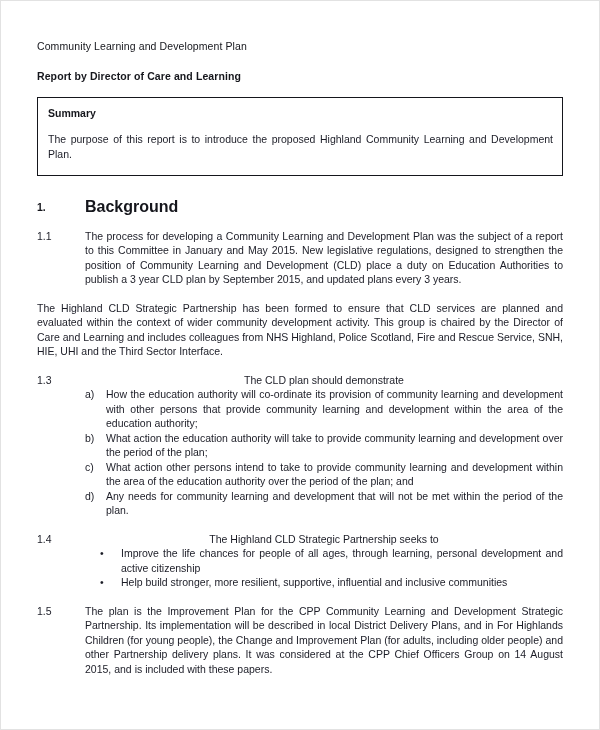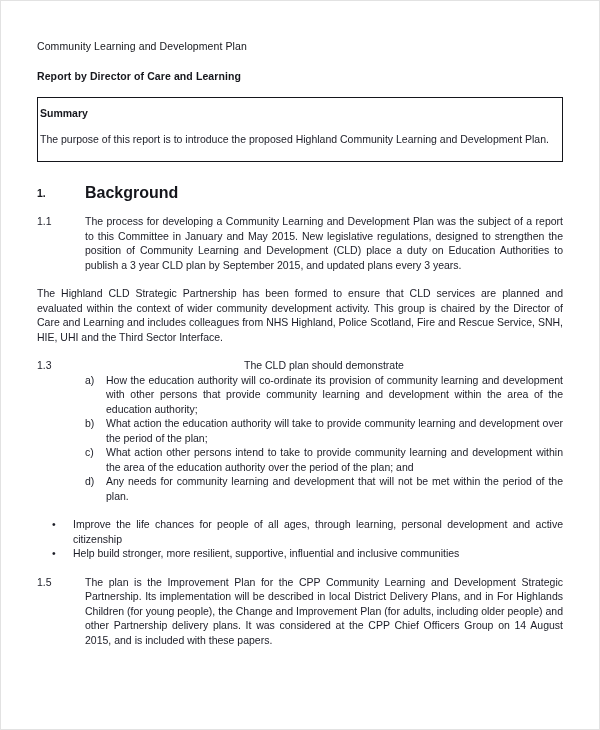--- a/index.html
+++ b/index.html
@@ -38,21 +38,21 @@
     font-weight: bold;
     color: #15161c;
     letter-spacing: 0.1px;
     margin-top: 16px;
     line-height: 14px;
   }
   .summary-box {
     margin-top: 14px;
     border: 1.4px solid #15161c;
     box-sizing: border-box;
-    padding: 8px 9px 14px 2px;
+    padding: 8px 9px 14px 10px;
   }
   .summary-heading {
     font-size: 10.5px;
     font-weight: bold;
     color: #15161c;
     line-height: 14px;
   }
   .summary-text {
     margin-top: 12px;
     font-size: 10.5px;
@@ -197,21 +197,23 @@
           </li>
           <li class="sub-item">
             <span class="sub-marker">d)</span>
             <span class="sub-text">Any needs for community learning and development that will not be met within the period of the plan.</span>
           </li>
         </ul>
       </div>
     </div>
 
     <div class="para">
+      <div class="para-num">1.4</div>
       <div class="para-body">
+        <div class="para-lead">The Highland CLD Strategic Partnership seeks to</div>
         <ul class="bullet-list">
           <li class="bullet-item">
             <span class="bullet-marker">•</span>
             <span class="bullet-text">Improve the life chances for people of all ages, through learning, personal development and active citizenship</span>
           </li>
           <li class="bullet-item">
             <span class="bullet-marker">•</span>
             <span class="bullet-text">Help build stronger, more resilient, supportive, influential and inclusive communities</span>
           </li>
         </ul>

